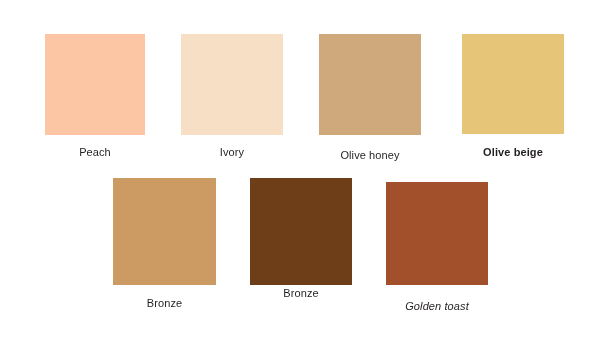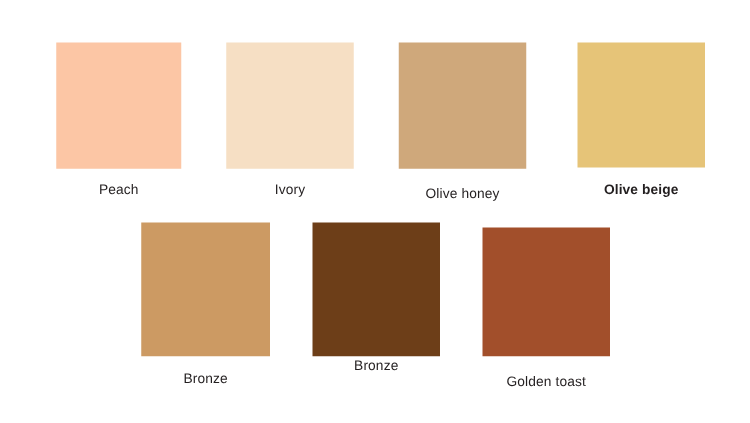--- a/index.html
+++ b/index.html
@@ -77,17 +77,17 @@
     <div class="swatch-label" style="left: 164.5px; top: 297px; color: rgb(35, 31, 32);">Bronze</div>
 
     <div class="swatch-item" style="left: 250px; top: 178px; width: 102px; height: 107px;">
       <span class="swatch-chip" style="background: rgb(109, 62, 24);"></span>
     </div>
     <div class="swatch-label" style="left: 301px; top: 287px; color: rgb(35, 31, 32);">Bronze</div>
 
     <div class="swatch-item" style="left: 386px; top: 182px; width: 102px; height: 103px;">
       <span class="swatch-chip" style="background: rgb(162, 79, 43);"></span>
     </div>
-    <div class="swatch-label" style="left: 437px; top: 300px; color: rgb(35, 31, 32);">Golden toast</div>
+    <div class="swatch-label" style="left: 437px; top: 300px; color: rgb(35, 31, 32); font-style: italic;">Golden toast</div>
 
   </div>
 
 </div>
 
 </body></html>

